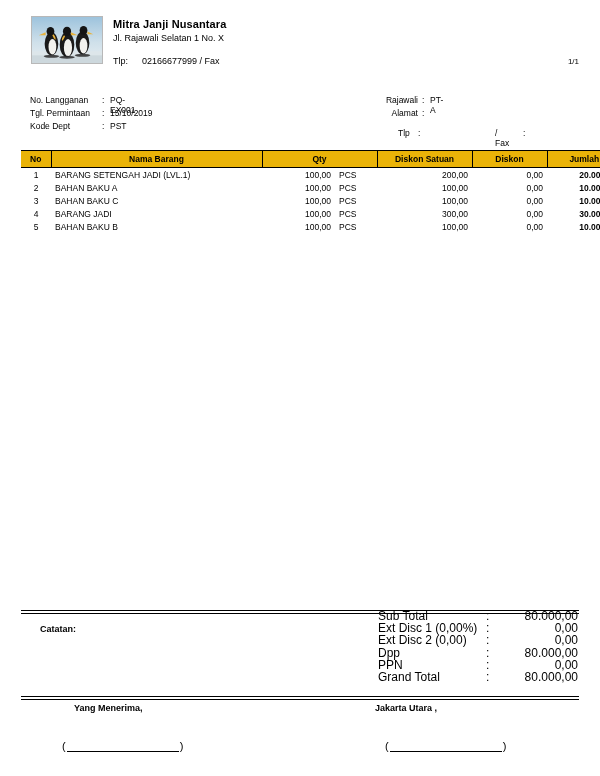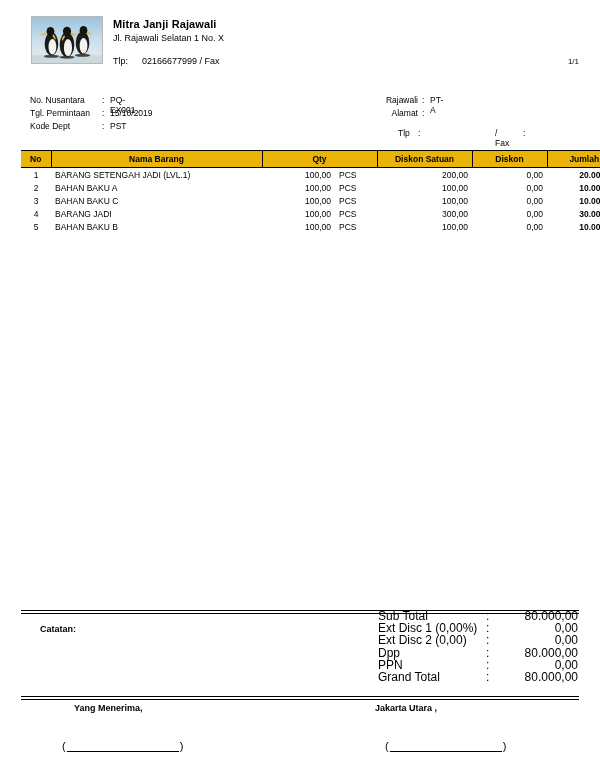--- a/index.html
+++ b/index.html
@@ -247,30 +247,30 @@
         <path d="M33 19 q-3 3-2 6 q2-2 3-5 Z"></path>
       </g>
       <g fill="#2a2a2a" opacity="0.85">
         <ellipse cx="20" cy="41" rx="8" ry="1.6"></ellipse>
         <ellipse cx="36" cy="42" rx="8" ry="1.6"></ellipse>
         <ellipse cx="52" cy="40" rx="8" ry="1.6"></ellipse>
       </g>
     </svg>
   </div>
 
-  <div class="company-name">Mitra Janji Rajawali</div>
+  <div class="company-name">Mitra Janji Nusantara</div>
   <div class="company-addr">Jl. Rajawali Selatan 1 No. X</div>
   <div class="company-tlp-label">Tlp:</div>
   <div class="company-tlp-value">02166677999 /  Fax</div>
   <div class="page-num">1/1</div>
 
 
   <div class="meta-left">
     <div class="row">
-      <span class="lbl">No. Nusantara</span>
+      <span class="lbl">No. Langganan</span>
       <span class="sep">:</span>
       <span class="val">PQ-EX001</span>
     </div>
     <div class="row">
       <span class="lbl">Tgl. Permintaan</span>
       <span class="sep">:</span>
       <span class="val">15/10/2019</span>
     </div>
     <div class="row">
       <span class="lbl">Kode Dept</span>

